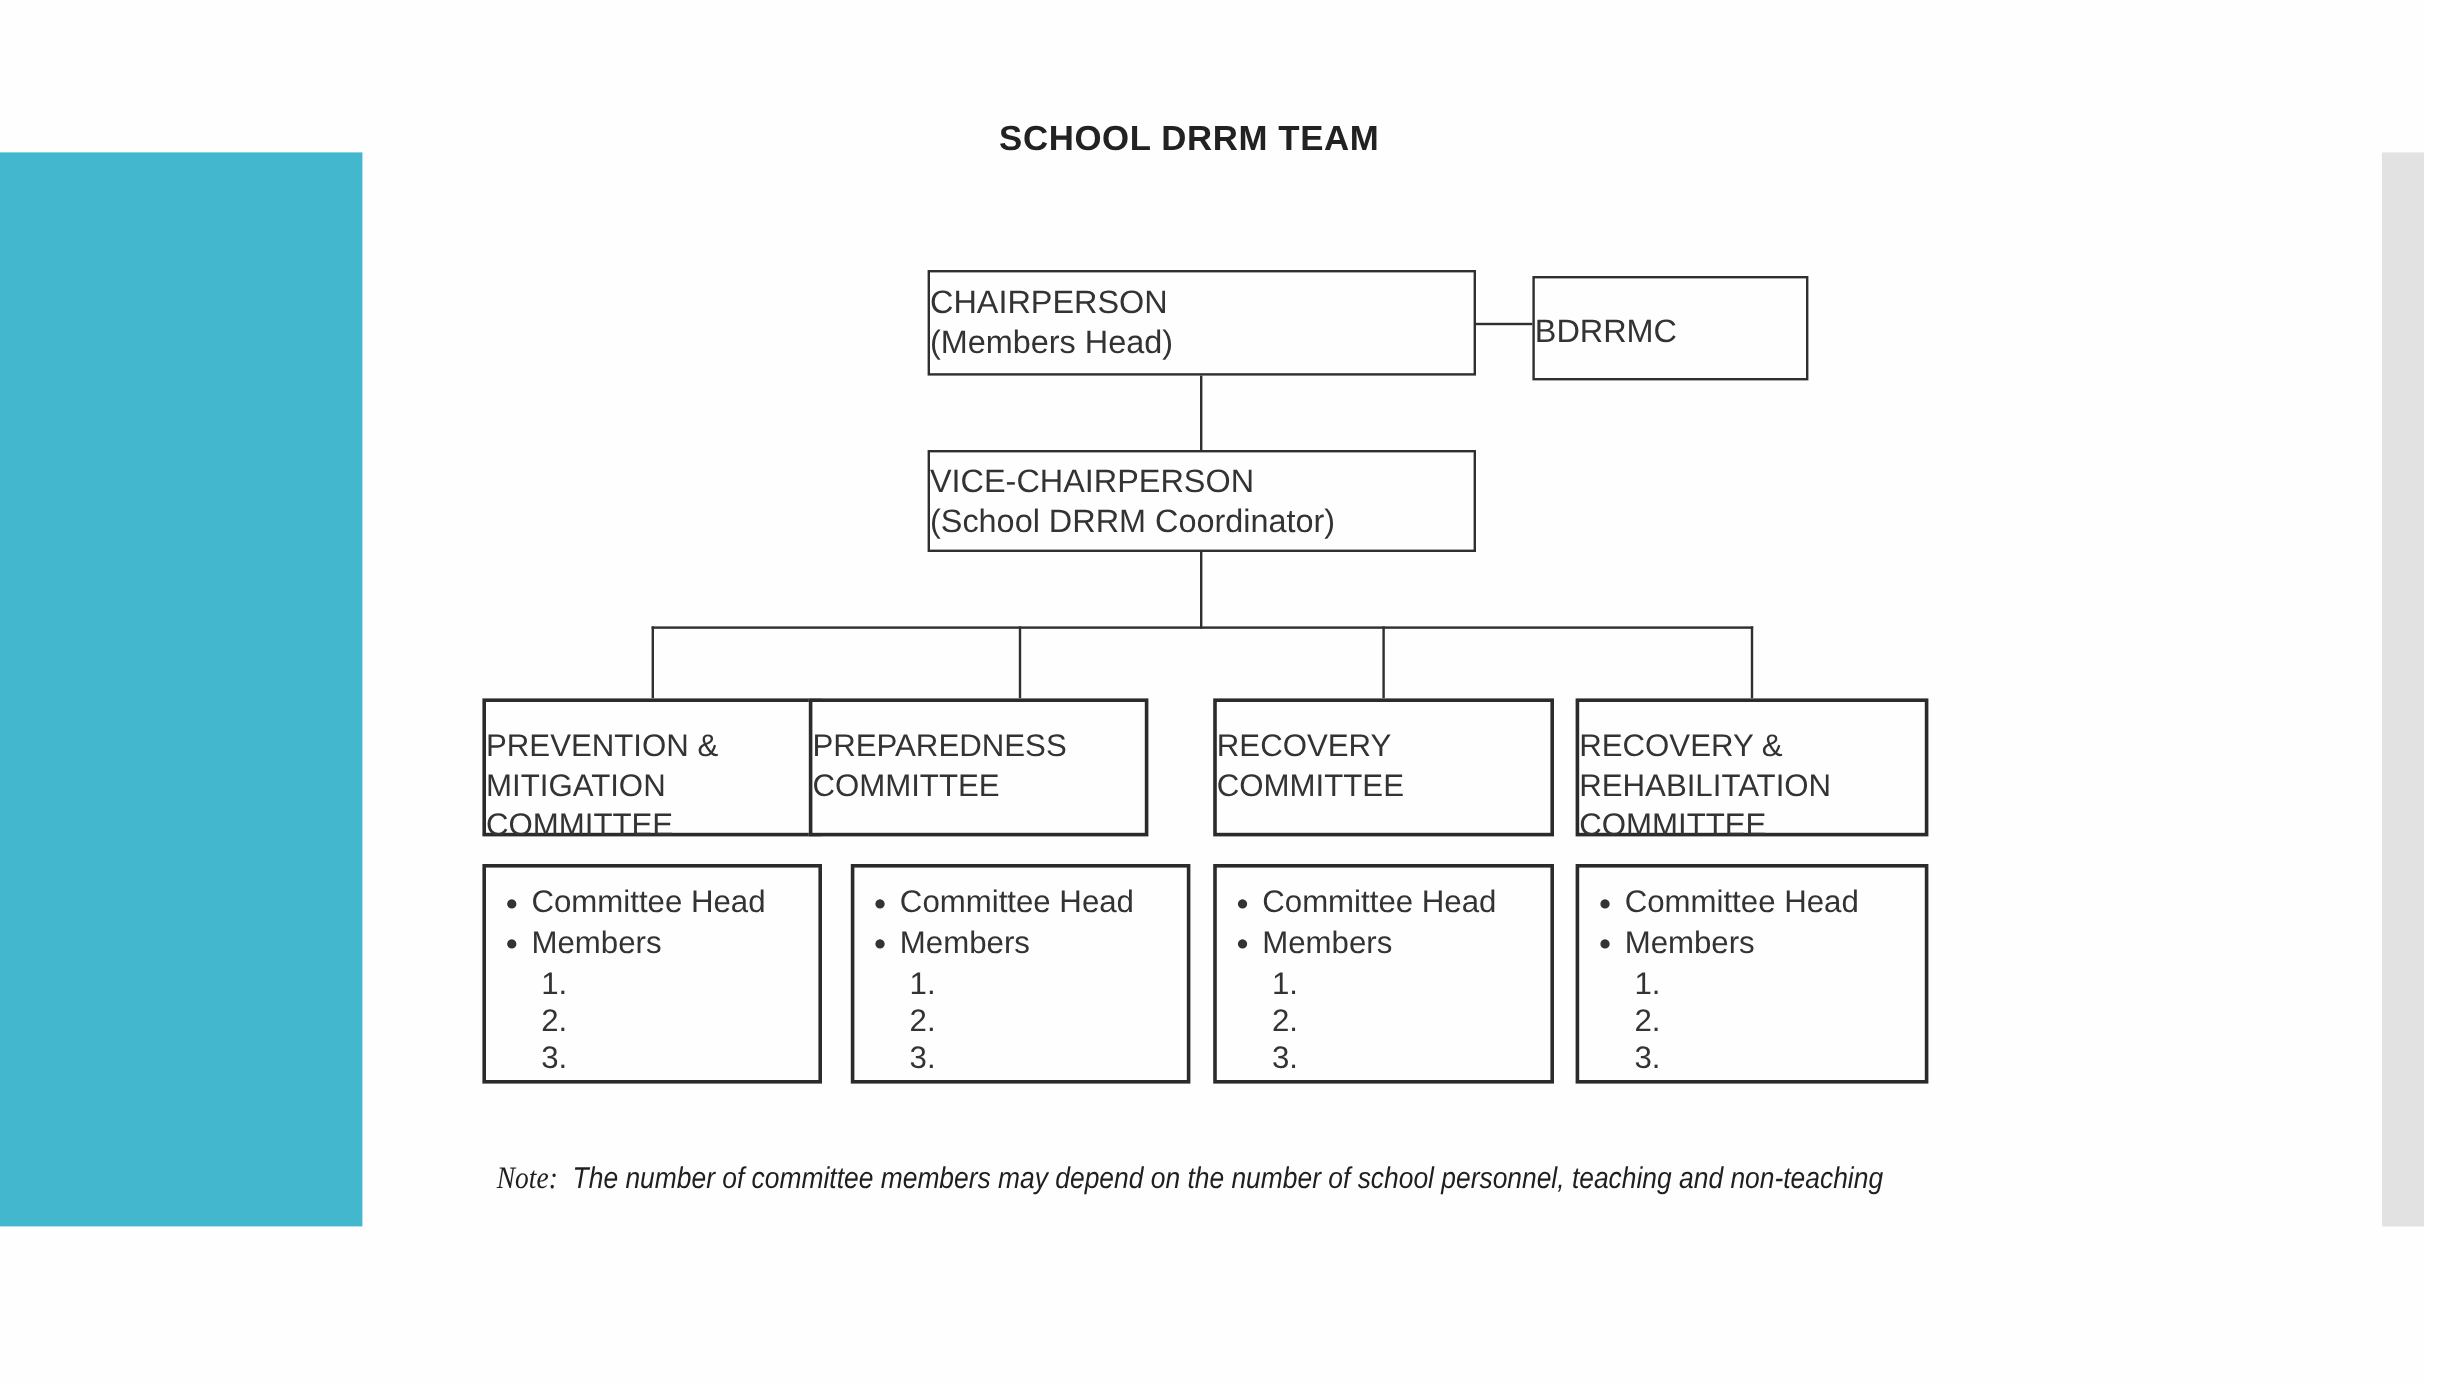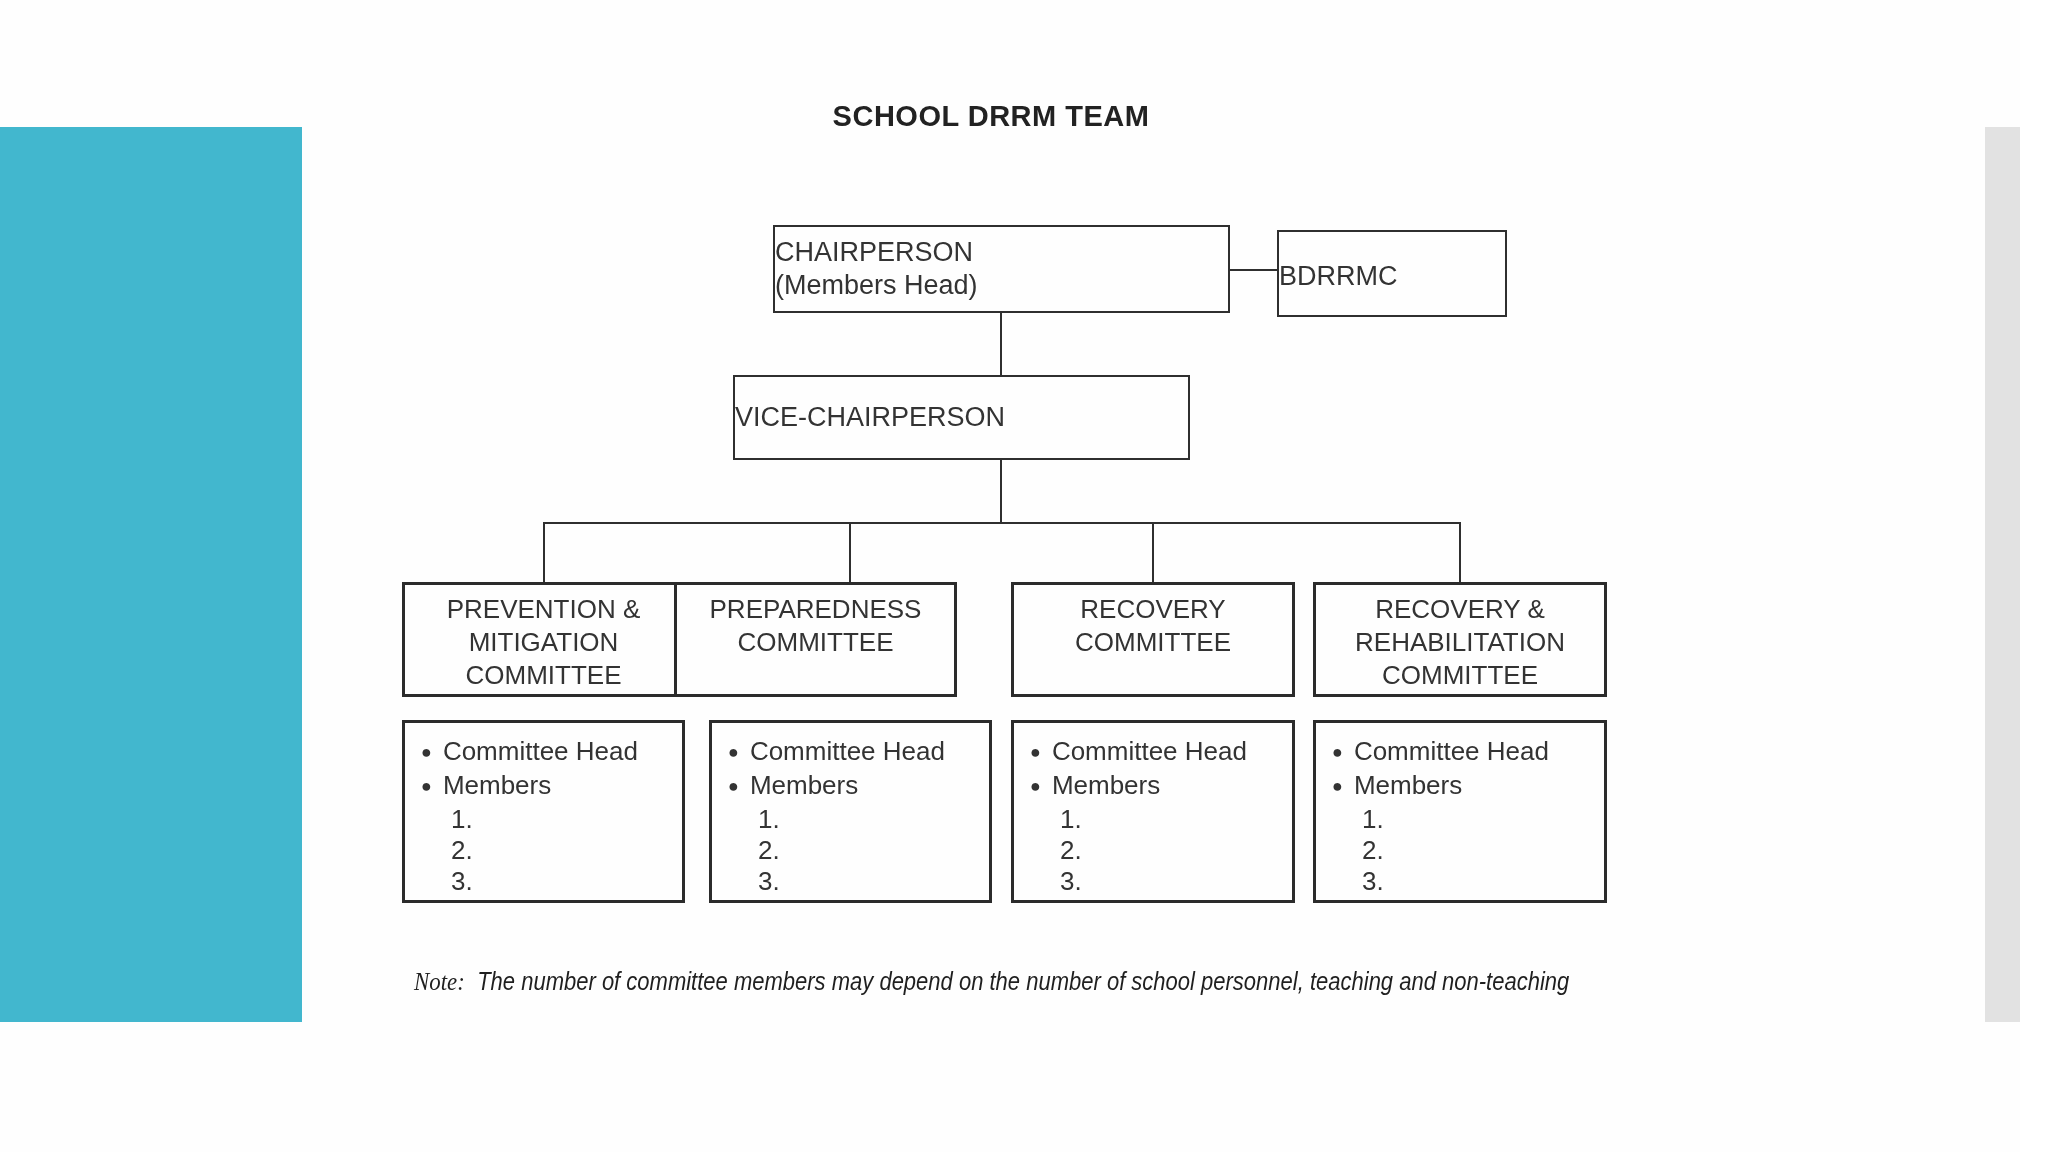--- a/index.html
+++ b/index.html
@@ -33,33 +33,32 @@
     font-size: 27px;
     line-height: 33px;
     color: #333;
     display: flex;
     flex-direction: column;
     justify-content: center;
     align-items: flex-start;
   }
   #chair-box { left: 773px;  top: 225px; width: 457px; height: 88px; }
   #bdrrmc-box{ left: 1277px; top: 230px; width: 230px; height: 87px; justify-content: flex-start; padding-top: 28px; }
-  #vice-box  { left: 733px;  top: 375px; width: 457px; height: 85px; }
+  #vice-box  { left: 773px;  top: 375px; width: 457px; height: 85px; }
 
   .cbox {
     position: absolute;
     top: 582px; height: 115px;
     border: 3px solid #2b2b2b;
     background: #fefefe;
     box-sizing: border-box;
-    text-align: center;
     font-size: 26px;
     line-height: 33px;
     color: #333;
-    padding-top: 8px;
+    padding-top: 20px;
   }
   .mbox {
     position: absolute;
     top: 720px; height: 183px;
     border: 3px solid #2b2b2b;
     background: #fefefe;
     box-sizing: border-box;
     text-align: left;
     font-size: 26px;
     line-height: 31px;
@@ -108,20 +107,21 @@
     <div>CHAIRPERSON</div>
     <div>(Members Head)</div>
   </div>
 
   <div id="bdrrmc-box" class="obox">
     <div>BDRRMC</div>
   </div>
 
   <div id="vice-box" class="obox">
     <div>VICE-CHAIRPERSON</div>
+    <div>(School DRRM Coordinator)</div>
   </div>
 
   <div class="line h-line" style="left:1230px; top:269px; width:47px;"></div>
   <div class="line v-line" style="left:1000px; top:313px; height:62px;"></div>
   <div class="line v-line" style="left:1000px; top:460px; height:64px;"></div>
   <div class="line h-line" style="left:543px;  top:522px; width:918px;"></div>
   <div class="line v-line" style="left:543px;  top:522px; height:60px;"></div>
   <div class="line v-line" style="left:849px;  top:522px; height:60px;"></div>
   <div class="line v-line" style="left:1152px; top:522px; height:60px;"></div>
   <div class="line v-line" style="left:1459px; top:522px; height:60px;"></div>

